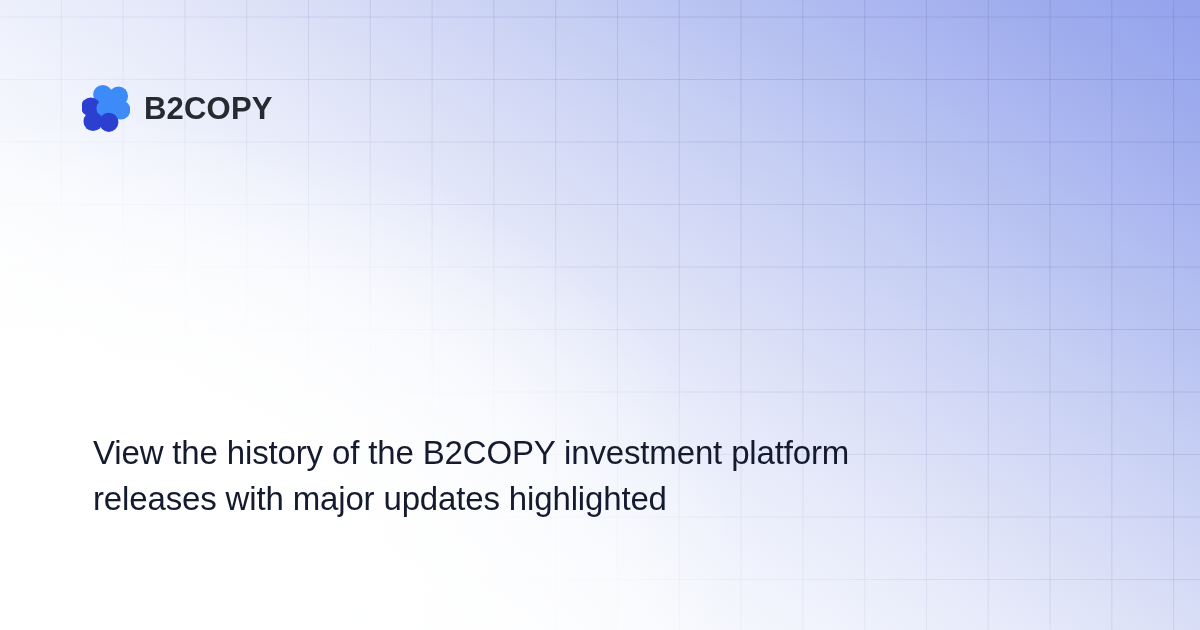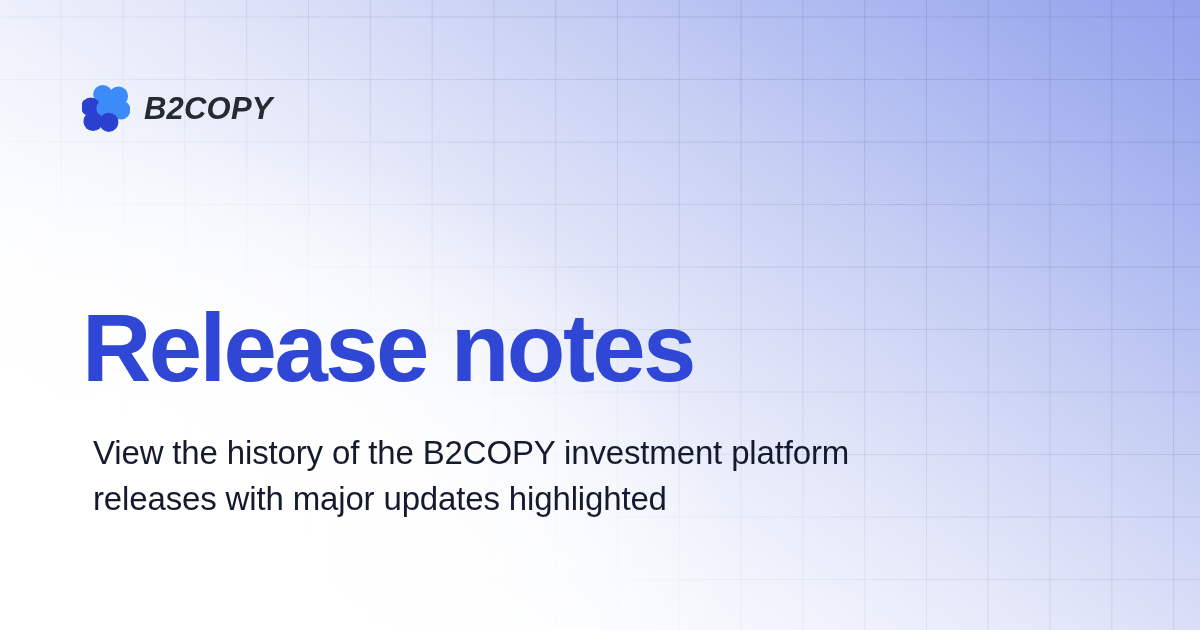--- a/index.html
+++ b/index.html
@@ -90,21 +90,20 @@
   }
 
   
   .logo {
     position:absolute;
     left:82px;
     top:84px;
     display:flex;
     align-items:center;
     gap:14px;
-    font-style:italic;
   }
 
   .logo-mark {
     width:48px;
     height:48px;
     display:block;
     flex:none;
   }
 
   .logo-word {
@@ -162,18 +161,17 @@
         <circle cx="39.5" cy="13.0" r="10.4" fill="#3d8bf8"></circle>
         <circle cx="9.5" cy="25.0" r="10.4" fill="#2b3fd0"></circle>
         <circle cx="26.0" cy="26.5" r="10.4" fill="#3d8bf8"></circle>
         <circle cx="42.0" cy="28.0" r="10.4" fill="#3d8bf8"></circle>
         <circle cx="12.0" cy="40.5" r="10.4" fill="#2b3fd0"></circle>
         <circle cx="29.0" cy="41.5" r="10.4" fill="#2b3fd0"></circle>
       </svg>
       <span class="logo-word">B2COPY</span>
     </div>
 
-    <h1 class="headline">Release notes</h1>
 
     <p class="subtitle">View the history of the B2COPY investment platform releases with major updates highlighted</p>
 
   </div>
 </div>
 
 </body></html>

